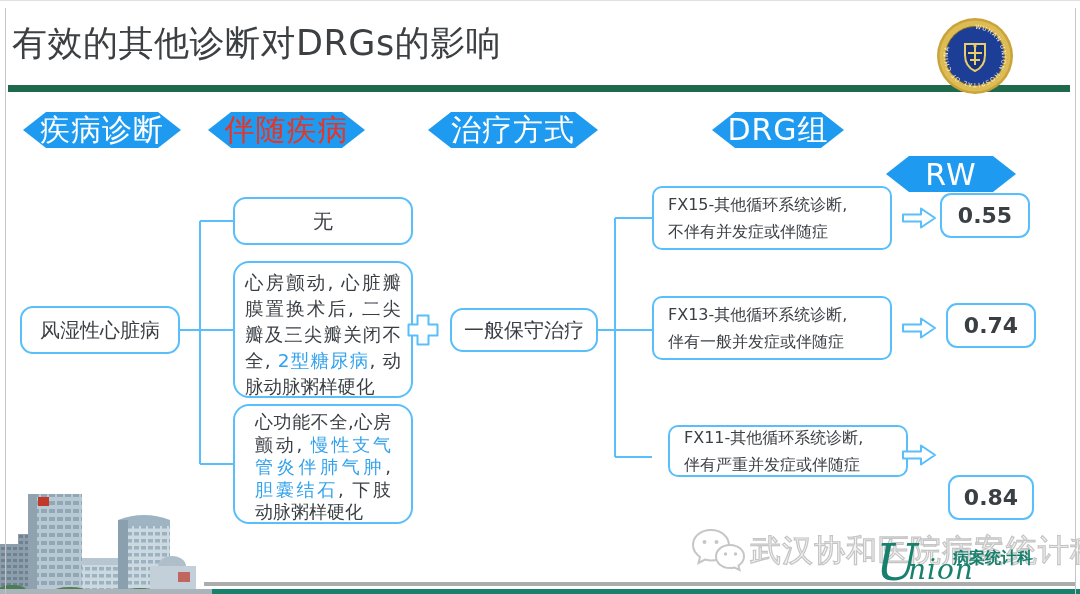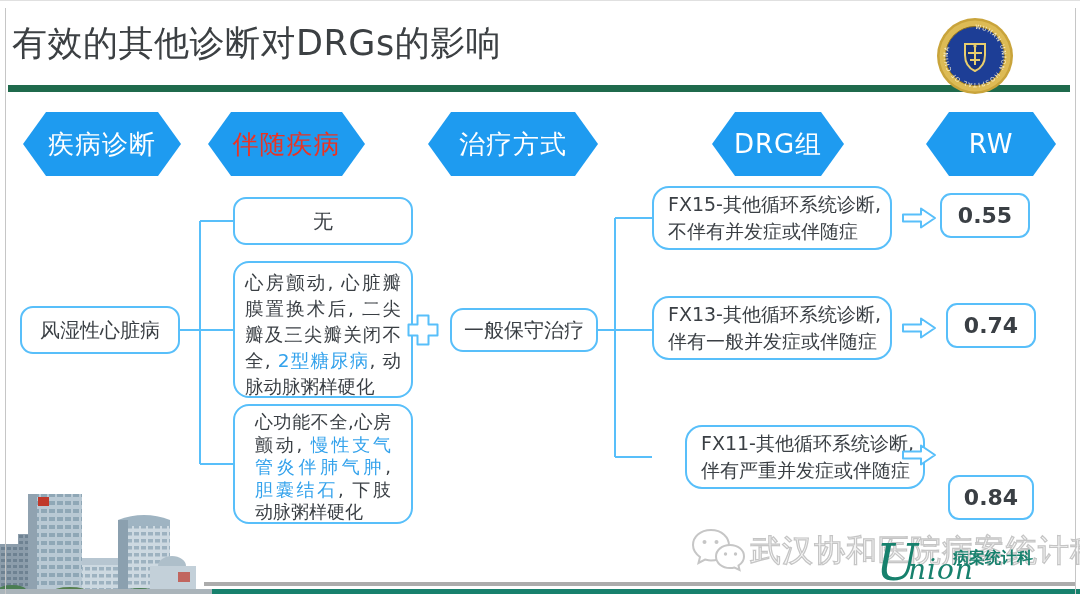--- a/index.html
+++ b/index.html
@@ -16,43 +16,43 @@
          font-family:"DejaVu Sans","Liberation Sans",sans-serif;color:var(--text-dark);}
   .edge{position:absolute;background:#c6c6c6;z-index:6;}
   .edge.top{left:0;top:0;width:1080px;height:1px;background:#e0e0e0;}
   .edge.left{left:5px;top:8px;width:1px;height:586px;}
   .edge.right{left:1075px;top:8px;width:1px;height:586px;}
 
   .title{position:absolute;left:12px;top:20px;font-size:35px;letter-spacing:0.5px;color:var(--text-dark);white-space:nowrap;}
   .green-rule{position:absolute;left:8px;top:85px;width:1062px;height:7px;background:var(--rule-green);}
   .logo{position:absolute;left:935px;top:16px;width:80px;height:80px;}
 
-  .hex{position:absolute;top:112px;height:64px;background:var(--header-blue);
+  .hex{position:absolute;top:112px;height:36px;background:var(--header-blue);
        clip-path:polygon(23px 0,calc(100% - 23px) 0,100% 50%,calc(100% - 23px) 100%,23px 100%,0 50%);
        display:flex;align-items:center;justify-content:center;
-       color:#fff;font-size:26px;letter-spacing:1px;z-index:2;}
+       color:#fff;font-size:30px;letter-spacing:1px;z-index:2;}
   .hex .red{color:var(--red);}
 
   .box{position:absolute;box-sizing:border-box;background:#fff;border:2px solid var(--box-border-blue);
        border-radius:13px;display:flex;align-items:center;justify-content:center;
        color:#3A3F44;z-index:2;}
   .box.para{display:block;text-align:justify;border-radius:16px;}
   .box.para .hl{color:var(--highlight-blue);}
   .box.drg{flex-direction:column;align-items:flex-start;justify-content:center;
-           padding-left:14px;border-radius:17px;font-size:19px;line-height:27px;}
+           padding-left:14px;border-radius:10px;font-size:16px;line-height:27px;}
   .box.rw{font-size:22px;border-radius:11px;font-weight:bold;}
 
   .diag{left:20px;top:306px;width:160px;height:48px;font-size:20px;}
   .none{left:233px;top:197px;width:180px;height:48px;font-size:20px;}
   .mod{left:233px;top:261px;width:180px;height:137px;font-size:18.5px;line-height:26px;padding:7px 10px;}
   .sev{left:233px;top:404px;width:180px;height:120px;font-size:18px;line-height:22.5px;padding:5px 20px;}
   .treat{left:450px;top:308px;width:148px;height:44px;font-size:20px;}
   .fx15{left:652px;top:186px;width:240px;height:64px;}
   .fx13{left:652px;top:296px;width:240px;height:64px;}
-  .fx11{left:685px;top:425px;width:240px;height:64px;}
+  .fx11{left:668px;top:425px;width:240px;height:52px;}
   .rw1{left:940px;top:193px;width:90px;height:45px;}
   .rw2{left:946px;top:303px;width:90px;height:45px;}
   .rw3{left:948px;top:431px;width:86px;height:45px;margin-top:44px;}
 
   .icon{position:absolute;z-index:2;}
   .plus{left:406px;top:313px;width:34px;height:34px;}
   .arr1{left:901px;top:206px;width:36px;height:24px;}
   .arr2{left:901px;top:316px;width:36px;height:24px;}
   .arr3{left:901px;top:443px;width:36px;height:24px;}
 
@@ -102,21 +102,21 @@
   </div>
   <div class="hex" style="left:208px;width:157px;">
     <span class="red">伴随疾病</span>
   </div>
   <div class="hex" style="left:428px;width:170px;">
     <span>治疗方式</span>
   </div>
   <div class="hex" style="left:712px;width:132px;">
     <span>DRG组</span>
   </div>
-  <div class="hex" style="left:926px;width:130px;">
+  <div class="hex" style="left:886px;width:130px;margin-top:44px;">
     <span>RW</span>
   </div>
 
   <svg class="connectors" viewBox="0 0 1080 594">
     <g stroke="#58BFFA" stroke-width="2" fill="none">
       <path d="M180 330 H233"></path>
       <path d="M200 221 V464"></path>
       <path d="M200 221 H233"></path>
       <path d="M200 464 H233"></path>
       <path d="M598 330 H652"></path>

